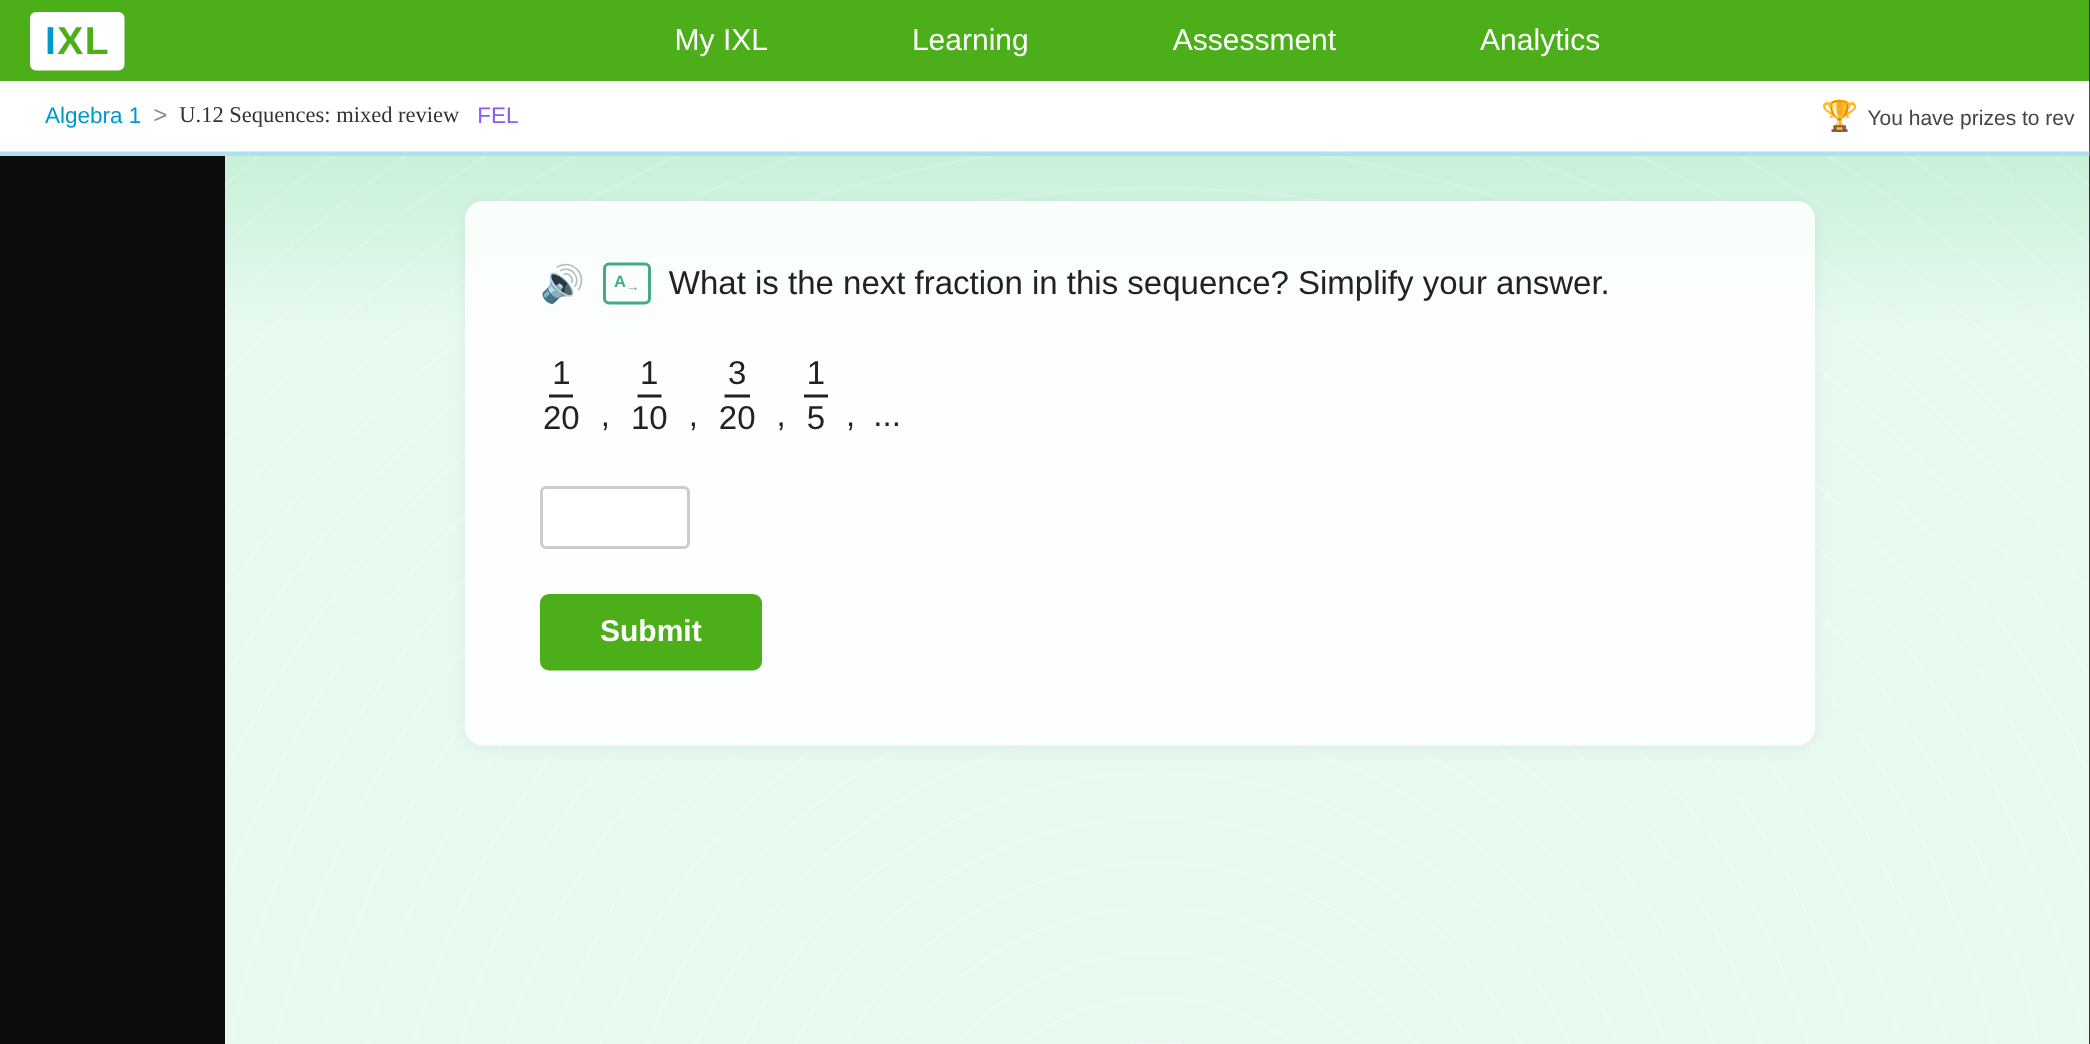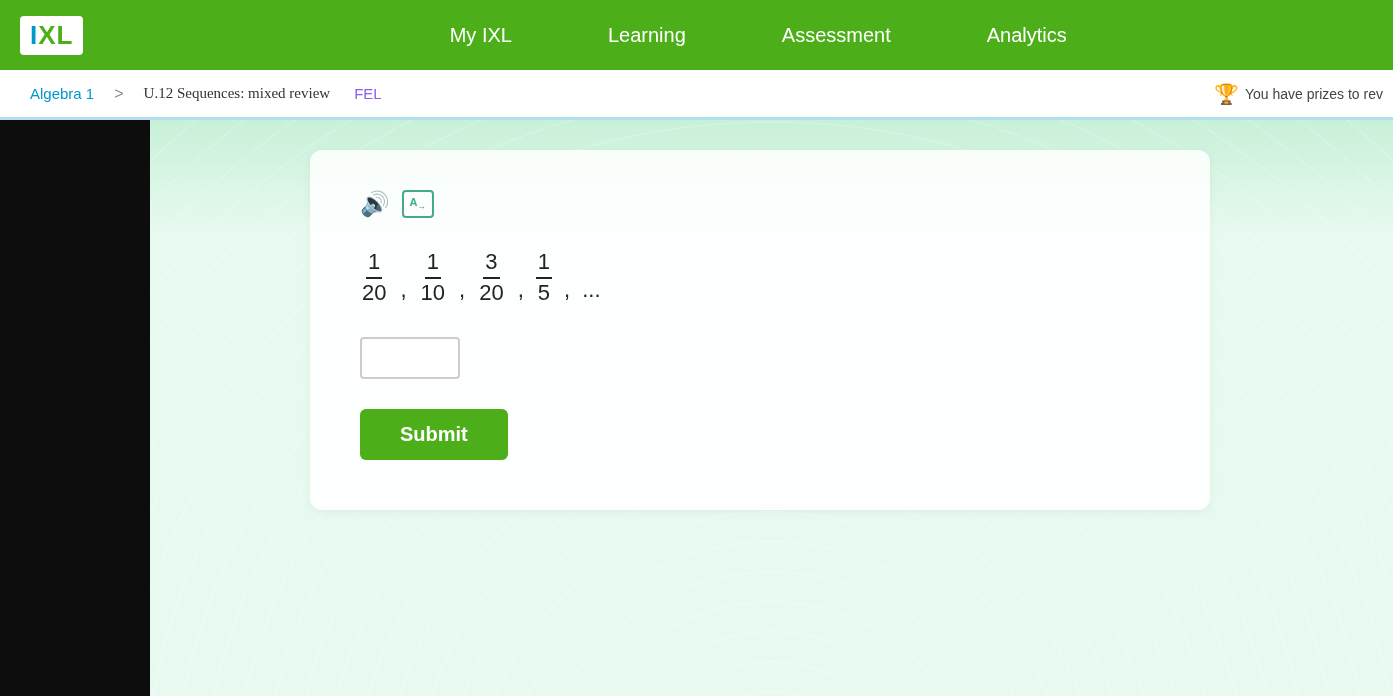--- a/index.html
+++ b/index.html
@@ -9,21 +9,21 @@
       overflow: hidden;
       font-family: Arial, sans-serif;
       background: #1a1a1a;
       display: flex;
       flex-direction: column;
     }
 
     
     .navbar {
       background: #4caf1a;
-      height: 70px;
+      height: 54px;
       display: flex;
       align-items: center;
       padding: 1px 20px;
       flex-shrink: 0;
     }
     .logo-box {
       background: white;
       padding: 4px 10px;
       border-radius: 4px;
       margin-right: 60px;
@@ -58,21 +58,21 @@
       display: flex;
       align-items: center;
       padding: 0 30px;
       border-bottom: 3px solid #b0e0f0;
       flex-shrink: 0;
       position: relative;
     }
     .breadcrumb {
       display: flex;
       align-items: center;
-      gap: 20px;
+      gap: 8px;
       font-size: 15px;
       color: #555;
     }
     .breadcrumb-link {
       color: #0099cc;
       cursor: pointer;
       text-decoration: none;
     }
     .breadcrumb-sep {
       color: #888;
@@ -289,20 +289,21 @@
   <div class="main-content" style="flex:1;">
     <div class="wave-bg"></div>
 
     <div class="question-card">
       
       <div class="question-header">
         <span class="audio-icon">🔊</span>
         <div class="translate-icon">
           <span style="font-size:11px; font-weight:bold; color:#4a8;">A<sub style="font-size:9px;">→</sub></span>
         </div>
+        <span class="question-text">What is the next fraction in this sequence? Simplify your answer.</span>
       </div>
 
       
       <div class="sequence">
         <div class="fraction">
           <span class="num">1</span>
           <span class="den">20</span>
         </div>
         <span class="comma">,</span>
 

